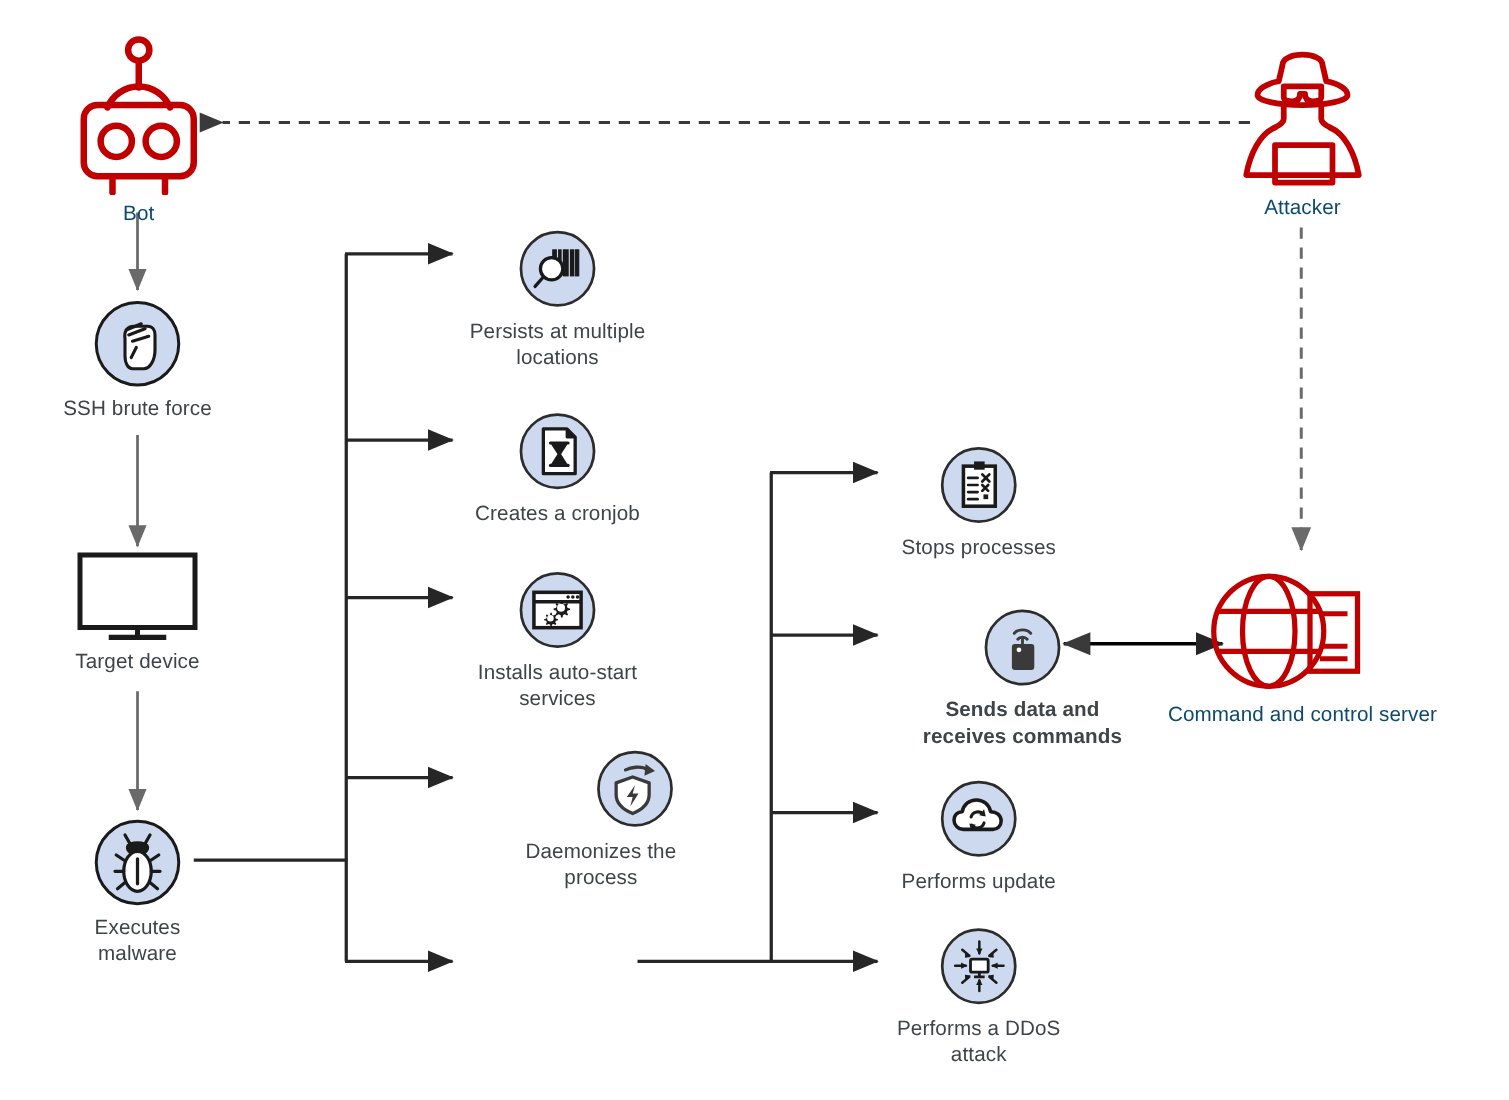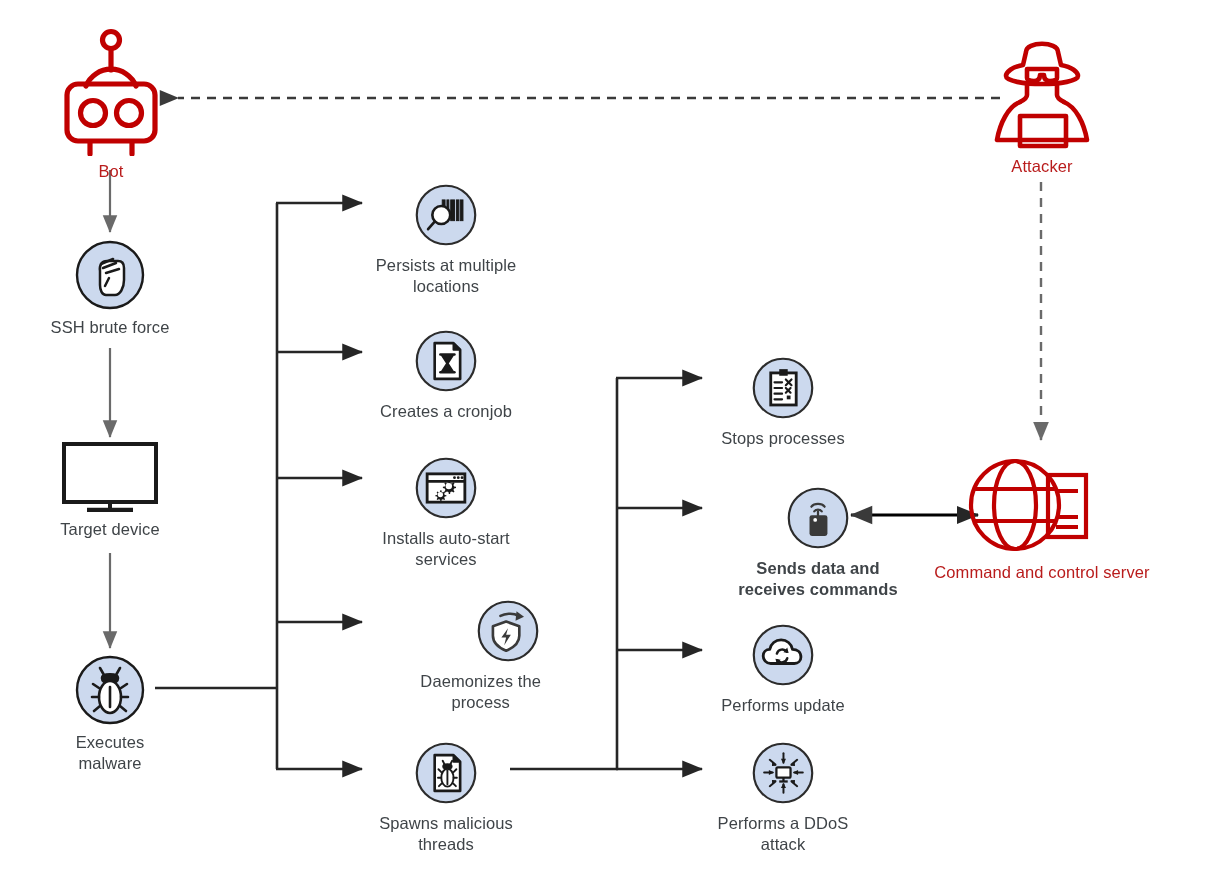--- a/index.html
+++ b/index.html
@@ -38,21 +38,21 @@
   }
   .label {
     margin-top: 7px;
     font-size: 16.5px;
     line-height: 1.30;
     color: #3f4448;
     white-space: pre-line;
     letter-spacing: 0.1px;
   }
   .label.red {
-    color: #b91c1c;
+    color: #0c4a6e;
   }
   .label.bot {
     margin-top: 5px;
   }
 </style>
 </head>
 <body>
 
 <div id="canvas">
 
@@ -297,40 +297,20 @@
         <path d="M27 19 C31 17, 40 15, 46 19" fill="none" stroke="#3a3a3a" stroke-width="2.8" stroke-linecap="round"></path>
         <path d="M44 14 L52 20 L43 24 Z" fill="#3a3a3a"></path>
         <path d="M33 25 L47 30 L47 40 C47 48, 40 53, 33 56 C26 53, 19 48, 19 40 L19 30 Z" fill="#ffffff" stroke="#3a3a3a" stroke-width="2.8" stroke-linejoin="round"></path>
         <path d="M35 32 L28 42 L33 42 L31 50 L38 39 L33 39 Z" fill="#3a3a3a"></path>
       </svg>
     </span>
     <div class="label">Daemonizes the
 process</div>
   </div>
 
-  <div class="node" style="left:351px; top:740px; width:190px;">
-    <span class="icon-wrap">
-      <svg width="66" height="66" viewBox="0 0 70 70" xmlns="http://www.w3.org/2000/svg">
-        <circle cx="35" cy="35" r="31" fill="#ccd9ee" stroke="#2c2c2c" stroke-width="2.3"></circle>
-        <path d="M23 16 L43 16 L50 23 L50 54 L23 54 Z" fill="#ffffff" stroke="#1a1a1a" stroke-width="2.8" stroke-linejoin="round"></path>
-        <path d="M43 16 L43 23 L50 23" fill="#1a1a1a" stroke="#1a1a1a" stroke-width="2.2" stroke-linejoin="round"></path>
-        <g stroke="#1a1a1a" stroke-width="2" stroke-linecap="round" fill="none">
-          <path d="M32 28 C32 25, 41 25, 41 28 C41 30, 38.5 31, 36.5 31 C34.5 31, 32 30, 32 28 Z" fill="#1a1a1a"></path>
-          <ellipse cx="36.5" cy="40" rx="6.5" ry="9.5" fill="#ffffff"></ellipse>
-          <line x1="36.5" y1="32" x2="36.5" y2="47"></line>
-          <line x1="33.5" y1="26" x2="31.5" y2="22"></line>
-          <line x1="39.5" y1="26" x2="41.5" y2="22"></line>
-          <path d="M30 34 L27 31 M30 40 L26.5 40 M30.5 46 L27.5 49"></path>
-          <path d="M43 34 L46 31 M43 40 L46.5 40 M42.5 46 L45.5 49"></path>
-        </g>
-      </svg>
-    </span>
-    <div class="label">Spawns malicious
-threads</div>
-  </div>
 
   <div class="node" style="left:688px; top:355px; width:190px;">
     <span class="icon-wrap">
       <svg width="66" height="66" viewBox="0 0 70 70" xmlns="http://www.w3.org/2000/svg">
         <circle cx="35" cy="35" r="31" fill="#ccd9ee" stroke="#2c2c2c" stroke-width="2.3"></circle>
         <rect x="22" y="19" width="27" height="34" fill="#ffffff" stroke="#1a1a1a" stroke-width="3"></rect>
         <rect x="31" y="15" width="9" height="7" fill="#1a1a1a"></rect>
         <g stroke="#1a1a1a" stroke-width="2.3" stroke-linecap="round">
           <line x1="26" y1="29" x2="34" y2="29"></line>
           <line x1="26" y1="35" x2="34" y2="35"></line>

